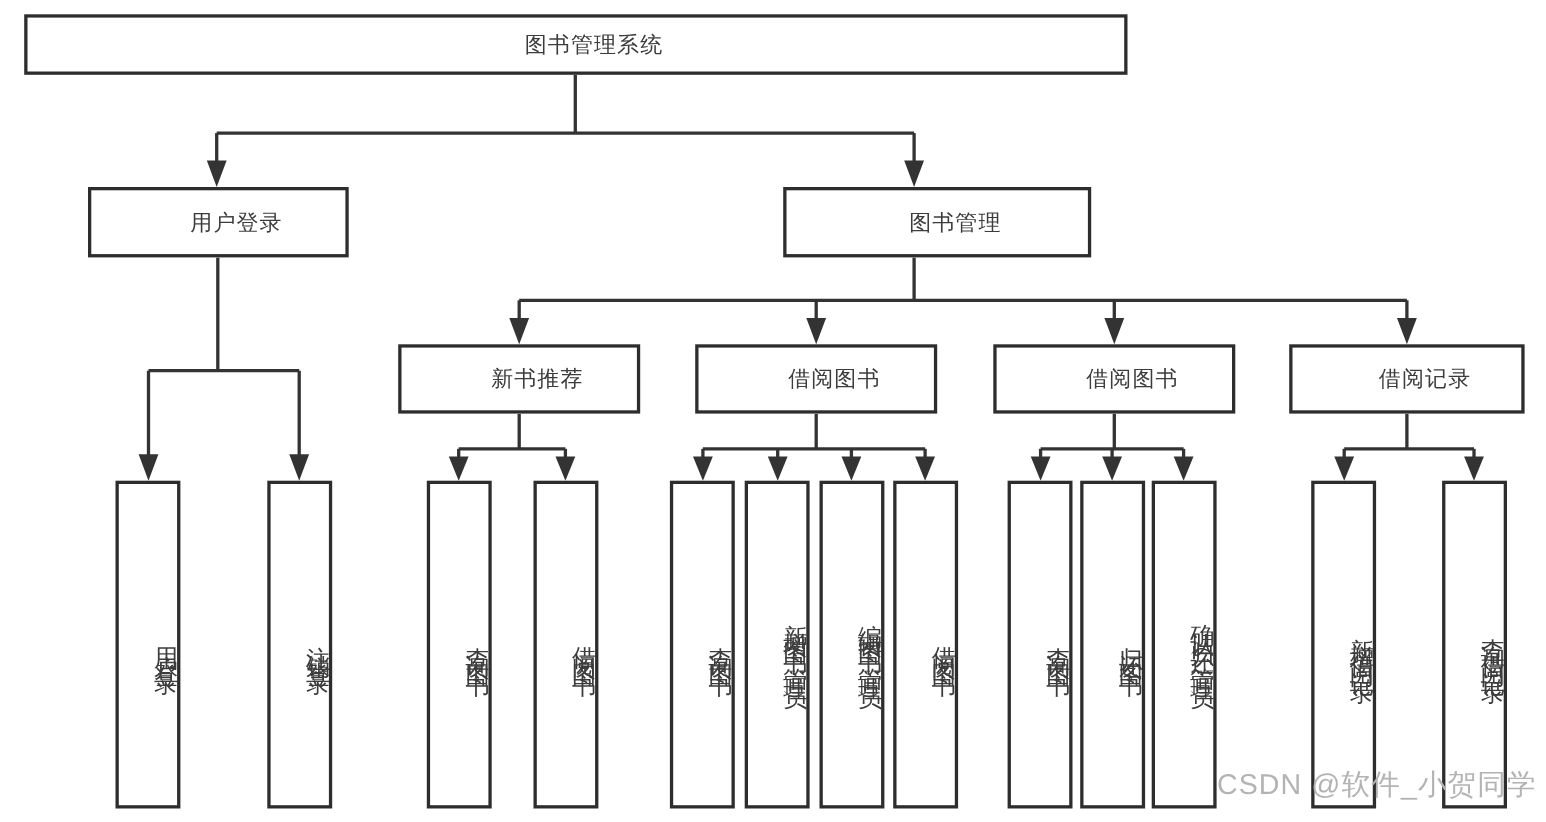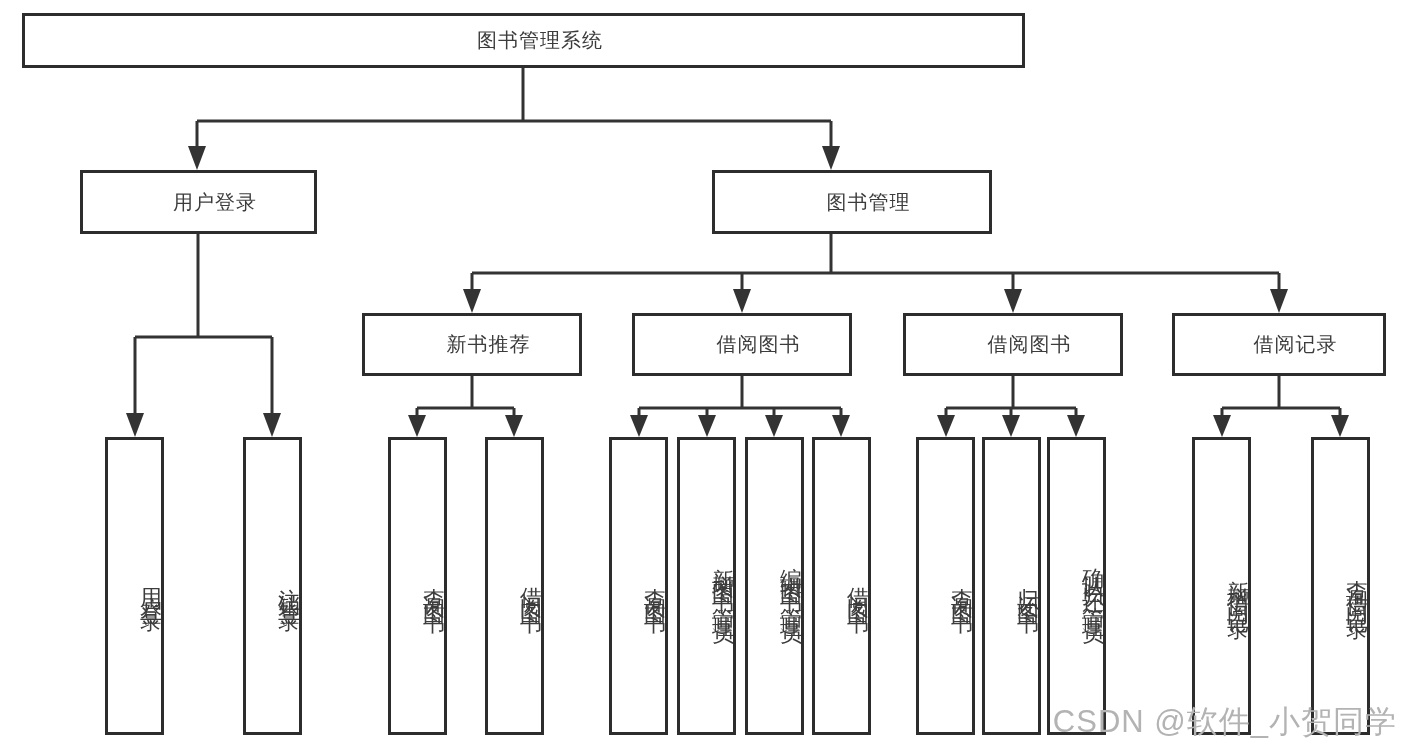--- a/index.html
+++ b/index.html
@@ -38,22 +38,22 @@
     writing-mode:vertical-rl;
     text-orientation:mixed;
     font-size:22px;
     letter-spacing:8px;
     line-height:1.1;
     white-space:nowrap;
   }
   #watermark{
     position:absolute;
     right:8px;
-    bottom:4px;
-    font-size:31px;
+    bottom:16px;
+    font-size:26px;
     color:var(--watermark);
     letter-spacing:1px;
     white-space:nowrap;
     z-index:5;
   }
 </style>
 </head>
 <body>
 
 <div id="canvas">

